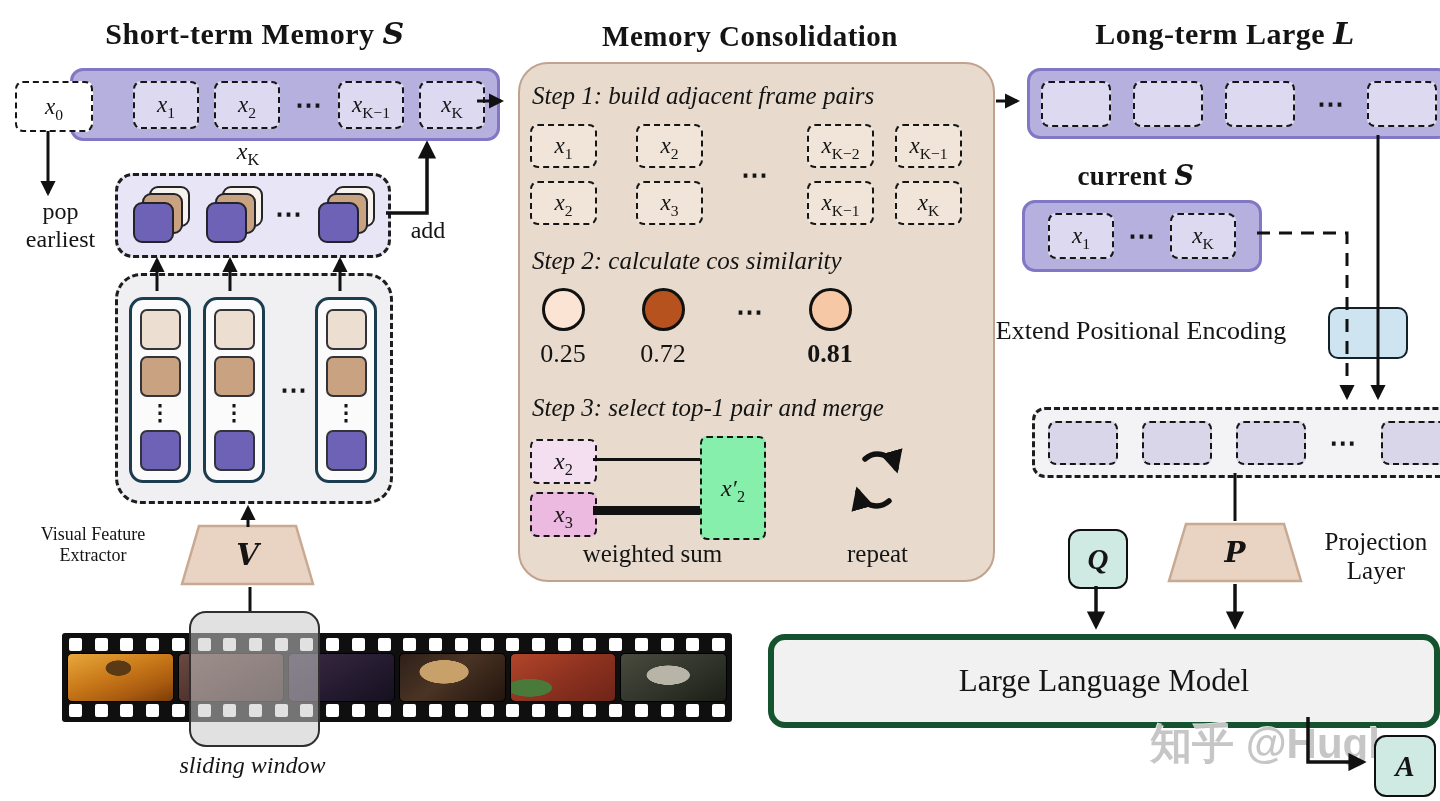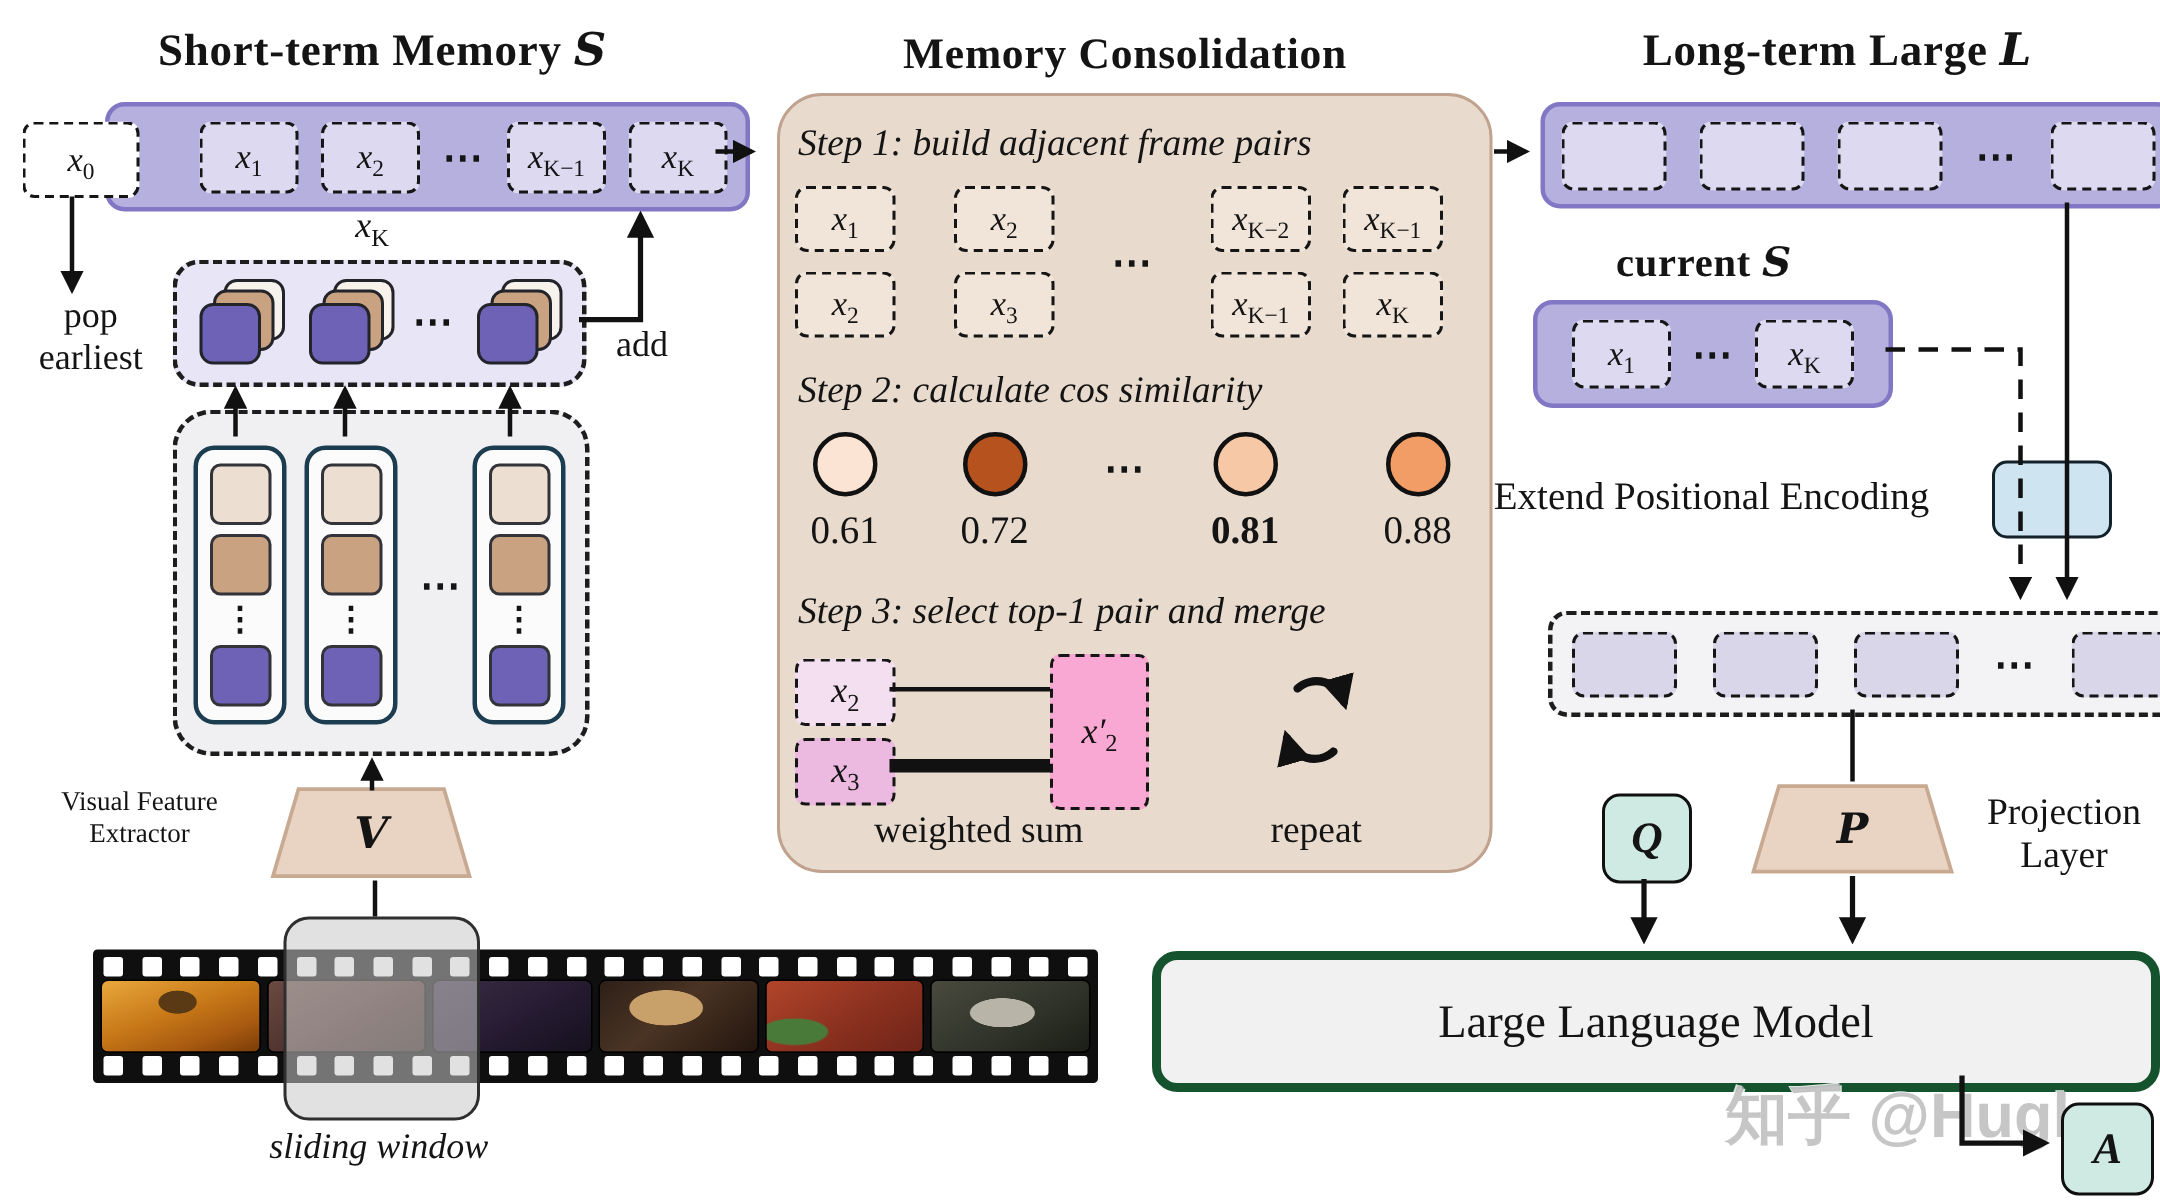--- a/index.html
+++ b/index.html
@@ -284,47 +284,43 @@
       </span>
       <span class="tok-box">
         <span class="math"><i>x</i><sub>K</sub></span>
       </span>
     </div>
   </div>
 <div class="abs step" style="left:532px;top:247px;">Step 2: calculate cos similarity</div>
 <div class="abs" style="left:518px;top:288px;width:473px;height:92px;">
     <div class="sim" style="left: 7px;">
       <span class="circ" style="background: rgb(252, 228, 212);"></span>
-      <span class="val">0.61</span>
+      <span class="val">0.25</span>
     </div>
     <div class="sim" style="left: 107px;">
       <span class="circ" style="background: rgb(181, 82, 29);"></span>
       <span class="val">0.72</span>
     </div>
     <span class="dots-sep abs" style="left: 208px; top: 8px; width: 48px; text-align: center;">⋯</span>
     <div class="sim" style="left: 274px; font-weight: bold;">
       <span class="circ" style="background: rgb(247, 200, 166);"></span>
       <span class="val">0.81</span>
     </div>
-    <div class="sim" style="left: 389px;">
-      <span class="circ" style="background: rgb(242, 157, 102);"></span>
-      <span class="val">0.88</span>
-    </div>
   </div>
 <div class="abs step" style="left:532px;top:394px;">Step 3: select top-1 pair and merge</div>
 
 <div class="mergebox" style="left:530px;top:439px;width:63px;height:41px;background:#f4dff0;">
     <span class="math"><i>x</i><sub>2</sub></span>
   </div>
 <div class="mergebox" style="left:530px;top:492px;width:63px;height:41px;background:#ecb9e0;">
     <span class="math"><i>x</i><sub>3</sub></span>
   </div>
 <div class="abs" style="left:593px;top:458px;width:107px;height:3px;background:#111;"></div>
 <div class="abs" style="left:593px;top:506px;width:107px;height:9px;background:#111;"></div>
-<div class="mergebox" style="left:700px;top:436px;width:62px;height:100px;background:#f9a8d4;">
+<div class="mergebox" style="left:700px;top:436px;width:62px;height:100px;background:#86efac;">
     <span class="math"><i>x′</i><sub>2</sub></span>
   </div>
 <div class="abs caption" style="left:555px;top:540px;width:195px;">weighted sum</div>
 
 <div class="abs" style="left:845px;top:448px;width:64px;height:64px;">
   <svg width="64" height="64" viewBox="0 0 64 64">
     <defs>
         <marker id="arr2" viewBox="0 0 10 10" refX="7.5" refY="5" markerWidth="4.2" markerHeight="4.2" orient="auto">
           <path d="M0 0L10 5L0 10z" fill="#111"></path>
         </marker>

